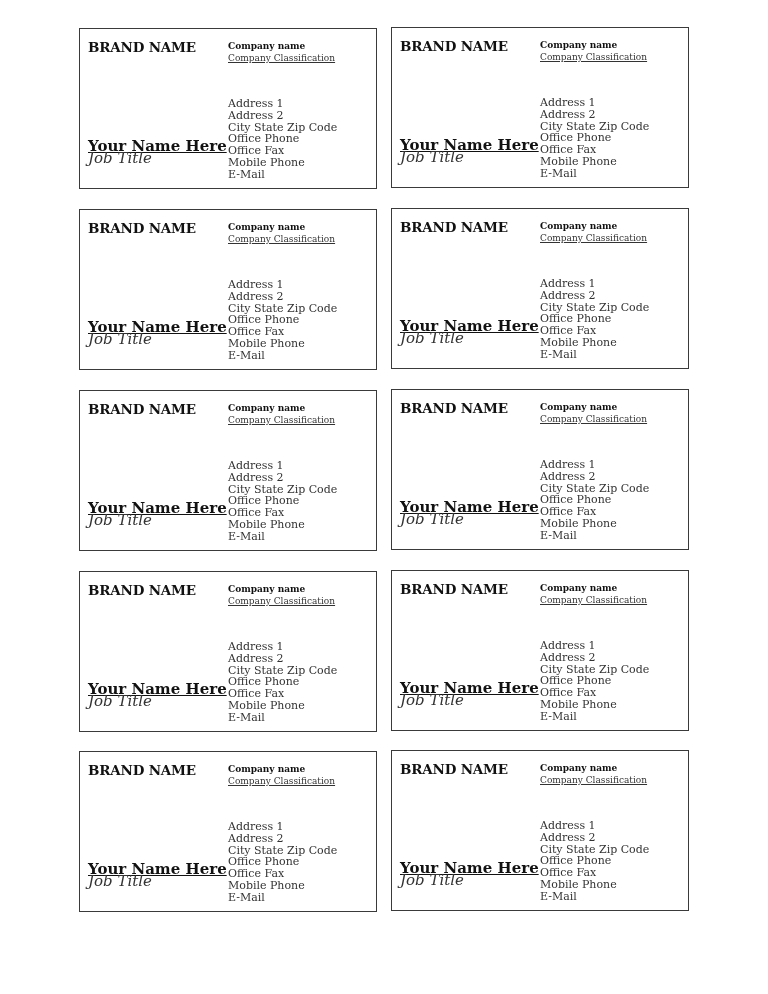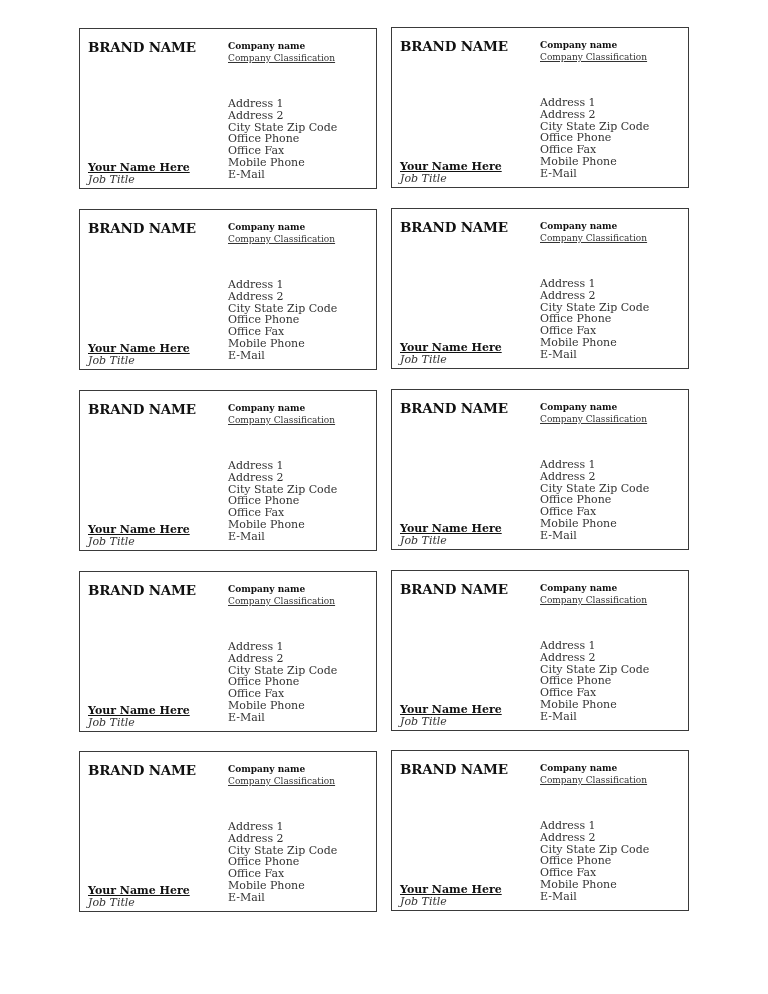--- a/index.html
+++ b/index.html
@@ -62,22 +62,22 @@
       top: 69px;
       font-size: 11px;
       line-height: 11.8px;
       color: #333;
       white-space: nowrap;
     }
     .contact div { height: 11.8px; }
     .person {
       position: absolute;
       left: 8px;
-      top: 133px;
-      font-size: 11px;
+      top: 111px;
+      font-size: 15px;
       line-height: 12px;
       white-space: nowrap;
     }
     .person .pname {
       font-weight: bold;
       text-decoration: underline;
       color: #111;
     }
     .person .ptitle {
       color: #333;

